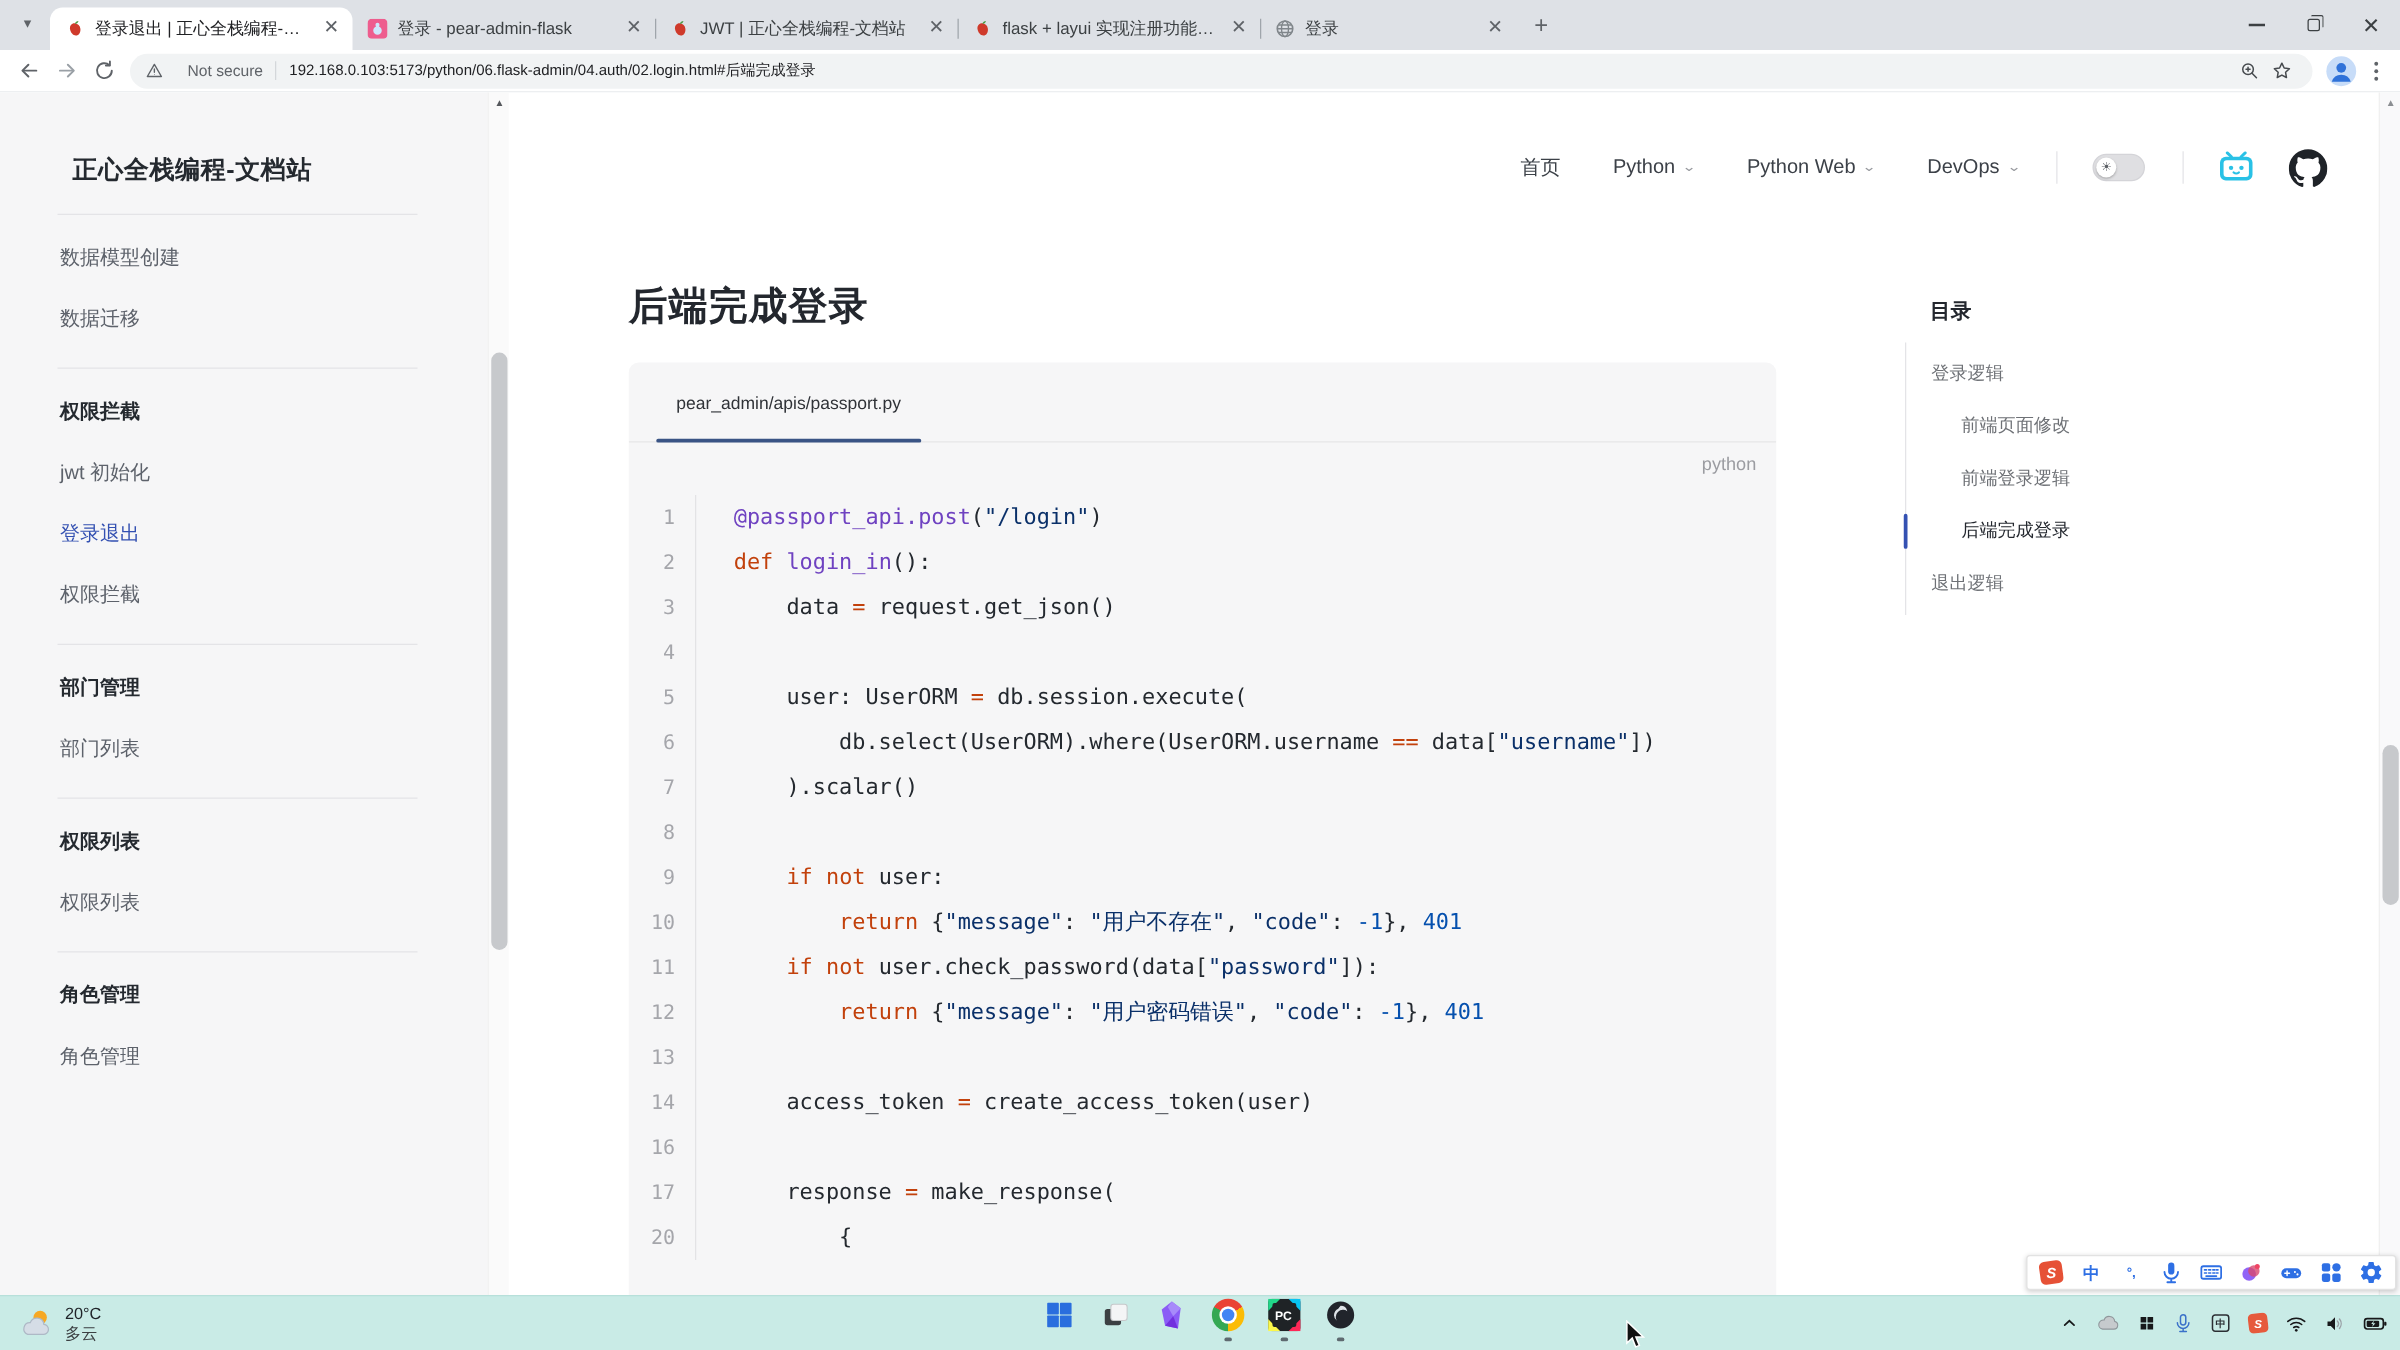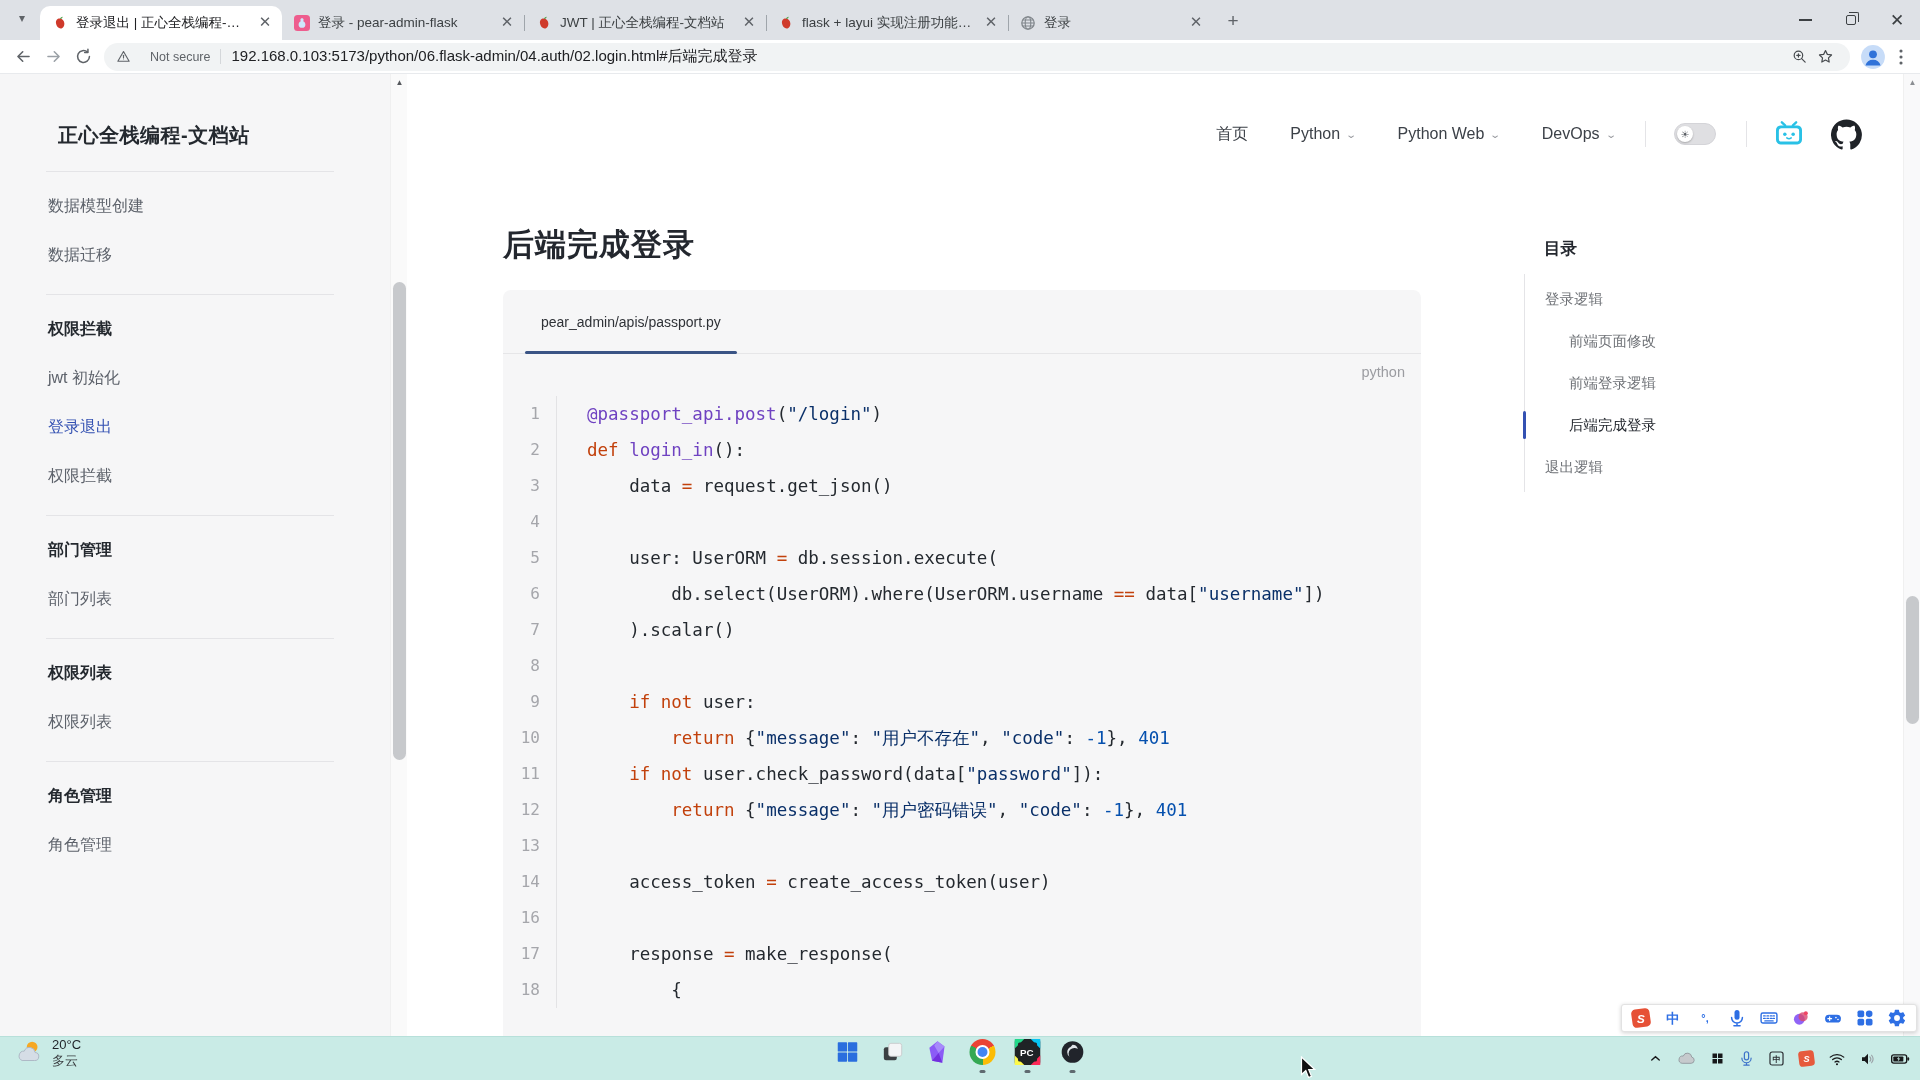--- a/index.html
+++ b/index.html
@@ -27,21 +27,21 @@
   .wc-max::after { content:""; position:absolute; left:2px; top:-4px; width:9px; height:9px; border-top:1.4px solid #3c4043; border-right:1.4px solid #3c4043; border-radius:0 2px 0 0; }
   .wc-close { font-size:17px; color:#3c4043; line-height:1; }
 
   .toolbar { position:absolute; top:40px; left:0; right:0; height:34px; background:#fff; display:flex; align-items:center; padding:0 8px; border-bottom:1px solid #e8eaed; }
   .nav-btn { width:30px; height:28px; display:flex; align-items:center; justify-content:center; flex:none; }
   .nav-btn svg { width:19px; height:19px; }
   .omnibox { flex:1; height:28px; margin:0 6px; background:#f1f3f4; border-radius:14px; display:flex; align-items:center; padding:0 12px; }
   .omni-warn svg { width:15px; height:15px; display:block; }
   .omni-sec { font-size:12.5px; color:#5f6368; margin-left:19px; white-space:nowrap; }
   .omni-div { width:1px; height:15px; background:#d4d7da; margin:0 10px; }
-  .omni-url { font-size:15px; color:#202124; white-space:nowrap; overflow:hidden; flex:1; }
+  .omni-url { font-size:12px; color:#202124; white-space:nowrap; overflow:hidden; flex:1; }
   .omni-ic { width:26px; height:26px; display:flex; align-items:center; justify-content:center; flex:none; }
   .omni-ic svg { width:17px; height:17px; }
   .tb-avatar { width:26px; height:26px; margin:0 4px; flex:none; }
   .tb-avatar svg { width:26px; height:26px; }
   .tb-menu { width:22px; height:26px; display:flex; align-items:center; justify-content:center; flex:none; }
 
   
   .page { position:absolute; top:74px; left:0; right:0; bottom:0; background:#fff; }
 
   .sidebar { position:absolute; left:0; top:0; bottom:0; width:390px; background:#f6f6f7; padding:40px 30px 0 48px; }
@@ -92,21 +92,21 @@
   .pg-arrow.up { top:4px; } .pg-arrow.down { bottom:50px; }
 
   
   .sogou-bar { position:absolute; right:3px; bottom:48px; height:28px; background:#fff; border:1px solid #e2e2e2; border-radius:3px; box-shadow:0 1px 4px rgba(0,0,0,.18); display:flex; align-items:center; padding:0 9px; gap:12px; z-index:40; }
   .sg-ic { width:20px; height:20px; display:flex; align-items:center; justify-content:center; cursor:pointer; }
   .sg-ic svg { width:20px; height:20px; display:block; }
   .sg-ic.big svg { width:26px; height:26px; }
 
   
   .taskbar { position:absolute; left:0; right:0; bottom:0; height:44px; background:#c9ebe6; border-top:1px solid #b7e0da; z-index:30; }
-  .tb-weather { position:absolute; left:14px; top:0; height:100%; display:flex; align-items:flex-start; gap:8px; cursor:pointer; }
+  .tb-weather { position:absolute; left:14px; top:0; height:100%; display:flex; align-items:center; gap:8px; cursor:pointer; }
   .tb-weather svg { width:30px; height:30px; }
   .wx-temp { font-size:13px; color:#1f2328; line-height:1.25; }
   .wx-cond { font-size:13px; color:#3c4043; line-height:1.2; }
   .tb-apps { position:absolute; left:50%; transform:translateX(-50%); top:1px; height:100%; display:flex; align-items:flex-start; gap:17px; }
   .tb-app { position:relative; width:28px; height:28px; cursor:pointer; }
   .tb-app svg { width:26px; height:26px; display:block; margin:1px auto; }
   .tb-app.running::after { content:""; position:absolute; left:50%; transform:translateX(-50%); bottom:-7px; width:6px; height:3px; border-radius:2px; background:#5f6a70; }
   .ic-chrome { width:26px; height:26px; margin:1px auto; border-radius:50%; background:conic-gradient(from -60deg,#ea4335 0 120deg,#fbbc05 120deg 240deg,#34a853 240deg 360deg); position:relative; }
   .ic-chrome::before { content:""; position:absolute; left:6px; top:6px; width:14px; height:14px; border-radius:50%; background:#fff; }
   .ic-chrome::after { content:""; position:absolute; left:8px; top:8px; width:10px; height:10px; border-radius:50%; background:#4285f4; }
@@ -384,21 +384,21 @@
             </div>
             <div class="crow">
               <span class="ln">16</span>
               <span class="cd"></span>
             </div>
             <div class="crow">
               <span class="ln">17</span>
               <span class="cd"><span>    response </span><span class="c-k">=</span><span> make_response(</span></span>
             </div>
             <div class="crow">
-              <span class="ln">18</span>
+              <span class="ln">20</span>
               <span class="cd"><span>        {</span></span>
             </div>
           </div>
       </div>
     </div>
 
     <nav class="toc">
       <div class="toc-title">目录</div>
       <ul class="toc-list" id="toc-list">
           <li class="toc-item lv1">登录逻辑</li>

